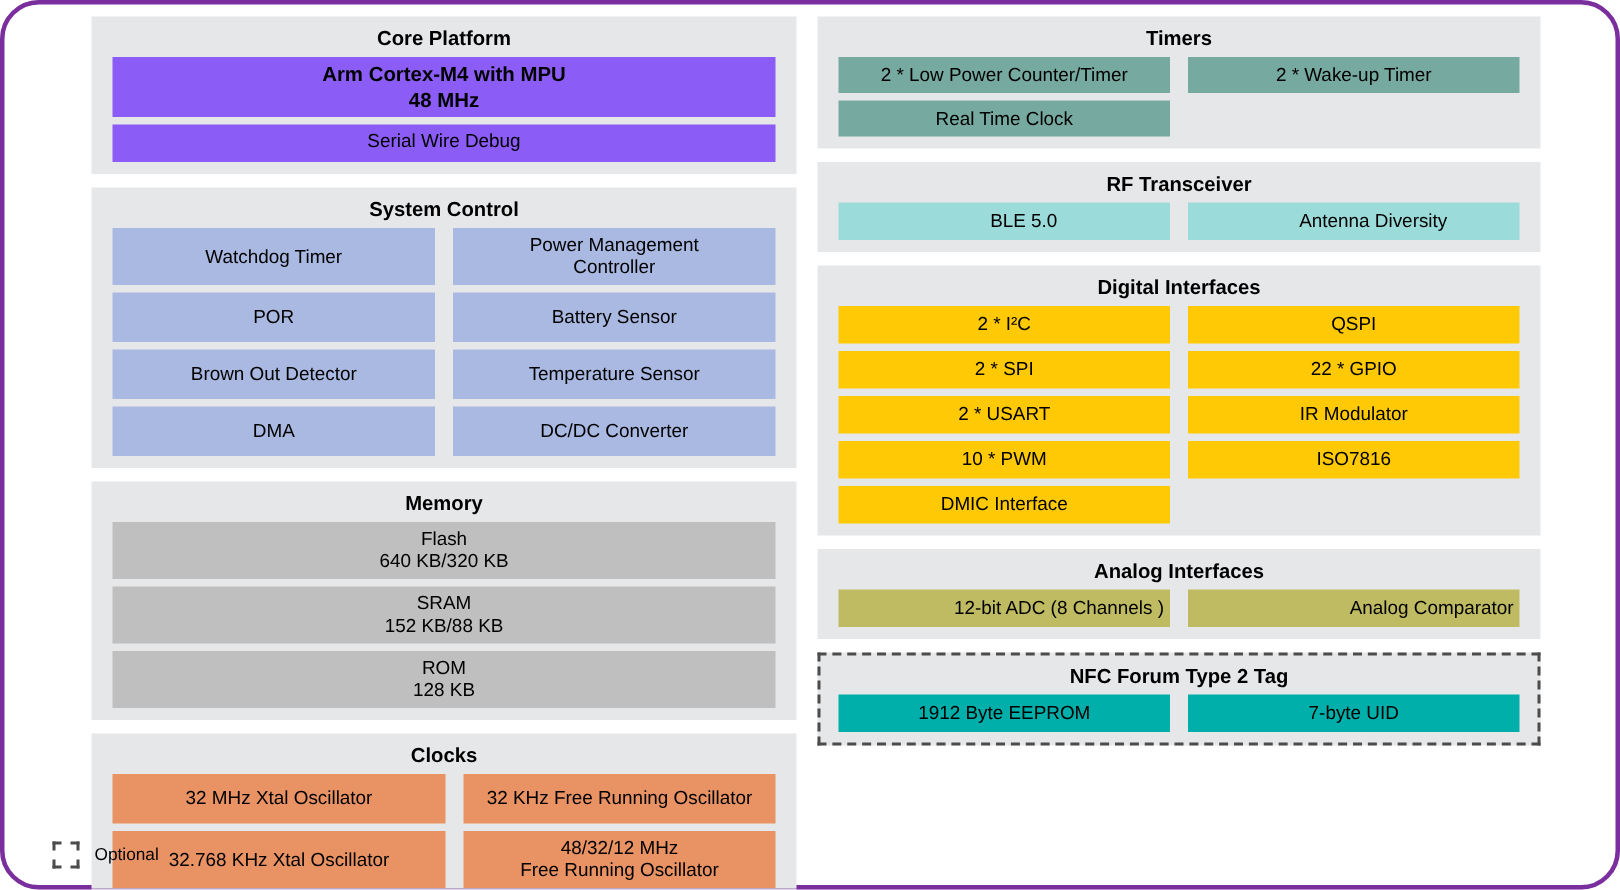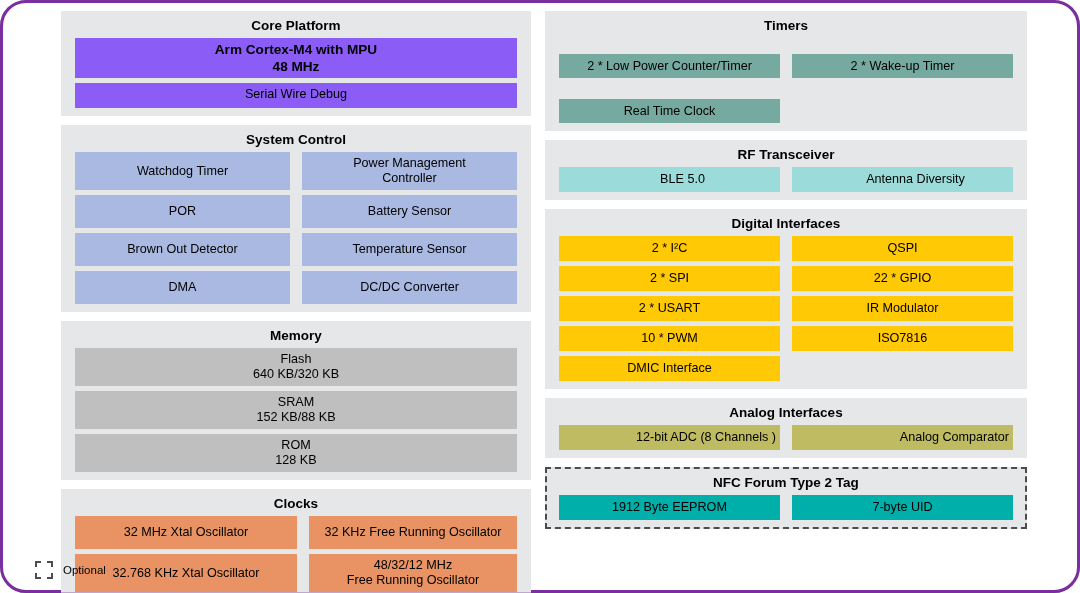--- a/index.html
+++ b/index.html
@@ -82,21 +82,21 @@
   .c-purple { background: #9581BF; }
   .c-olive  { background: #BFBB62; align-items: flex-end; }
   .c-nfc    { background: #00AFAA; }
 
   
   .p-core .blk.bold { min-height: 40px; }
   .p-sys  .row > .blk { min-height: 33px; }
   .p-mem  .blk { min-height: 34px; }
   .p-clk  .row > .blk:first-child { flex: 1.07 1 0; }
   .p-clk  .row > .blk { min-height: 33px; }
-  .p-tim  .row > .blk { min-height: 24px; margin-top: 16px; }
+  .p-tim  .row > .blk { min-height: 24px; }
   .p-dig  .row > .blk { min-height: 25px; }
 
   .half-row > .blk.spacer { background: transparent; }
 
   
   #legend {
     position: absolute;
     left: 32px; top: 558px;
     display: flex; align-items: center; gap: 10px;
   }

